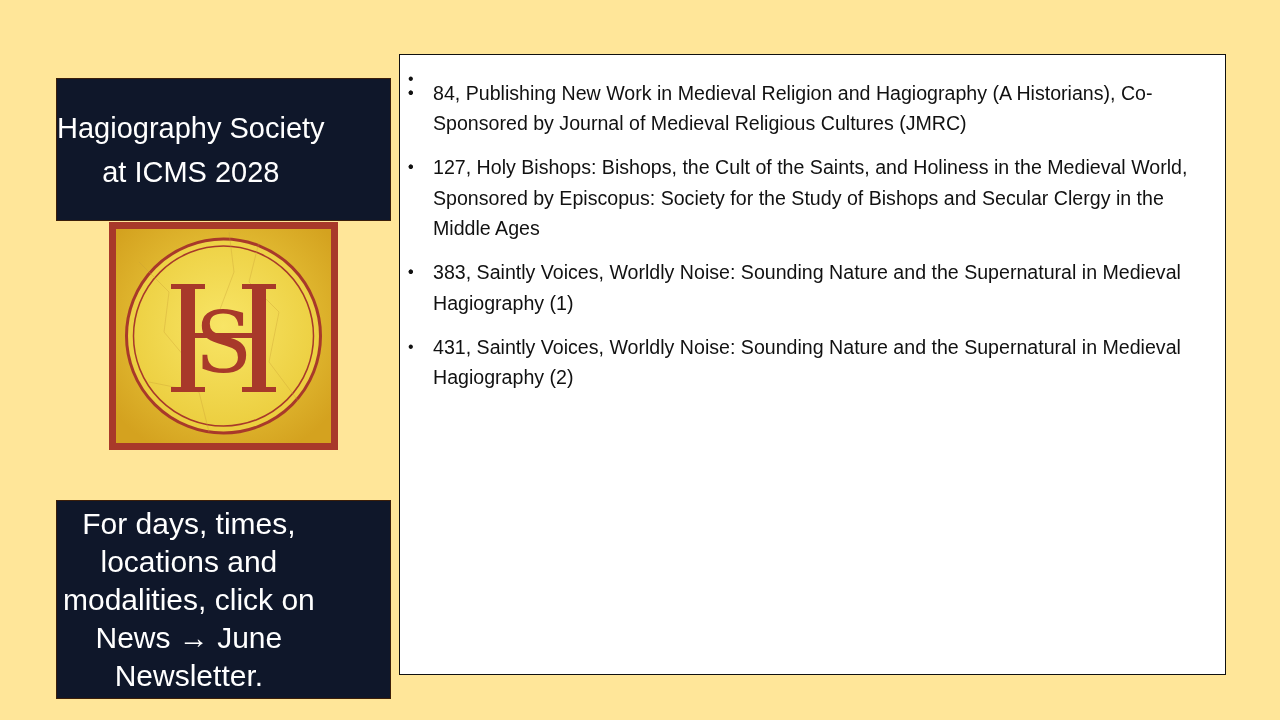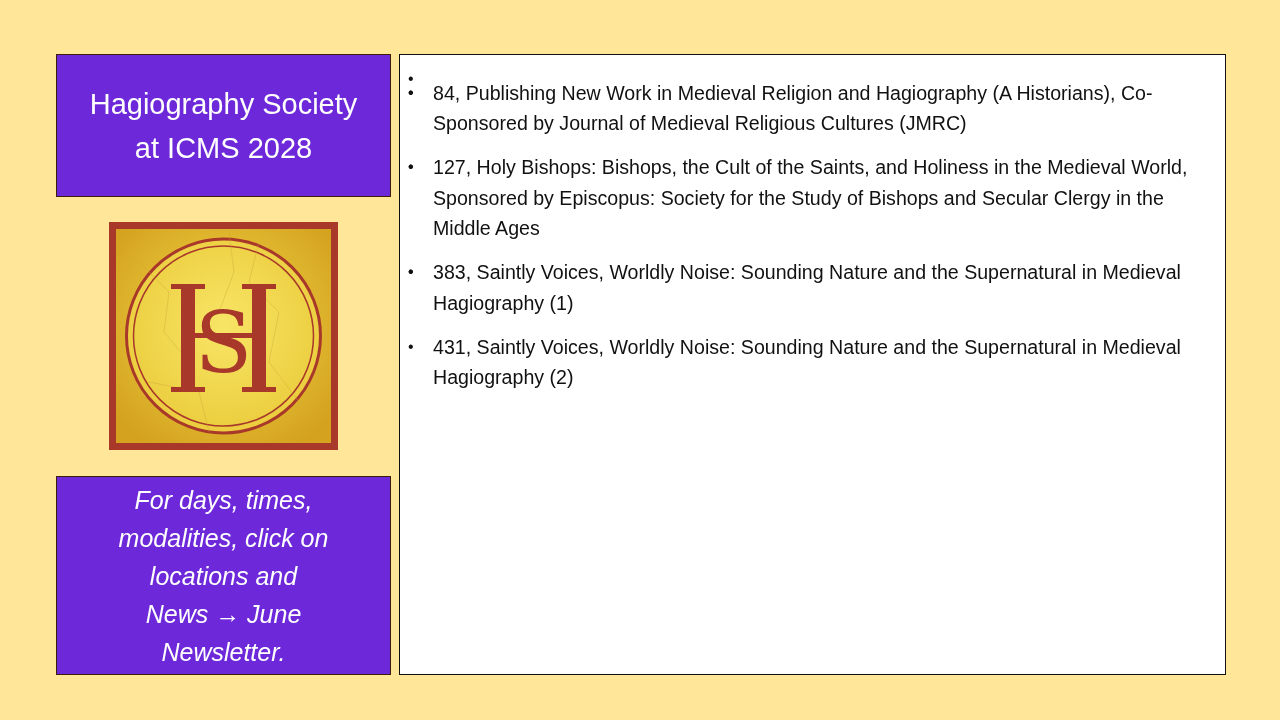--- a/index.html
+++ b/index.html
@@ -4,31 +4,32 @@
 <style>
   html, body { margin:0; padding:0; }
   body {
     width:1280px; height:720px; overflow:hidden;
     background:#FFE699;
     font-family: "Liberation Sans", "DejaVu Sans", sans-serif;
     position:relative;
   }
   .brown-box {
     position:absolute;
-    background:#6d28d9;
+    background:#0f172a;
     border:1px solid #3b1e08;
     box-sizing:border-box;
     color:#FFFFFF;
-    display:flex; align-items:center; justify-content:center;
+    display:flex; align-items:center; 
     text-align:center;
+    margin-top:24px;
   }
   #title-box { left:56px; top:54px; width:335px; height:143px; }
   #title-box .t { font-size:29px; line-height:44px; }
   #info-box { left:56px; top:476px; width:335px; height:199px; }
-  #info-box .t { font-size:25px; line-height:38px; padding:0 6px;font-style:italic; }
+  #info-box .t { font-size:30px; line-height:38px; padding:0 6px; }
   #logo {
     position:absolute; left:109px; top:222px; width:229px; height:228px;
   }
   #list-box {
     position:absolute; left:399px; top:54px; width:827px; height:621px;
     background:#FFFFFF; border:1px solid #111; box-sizing:border-box;
   }
   #list-box ul { list-style:none; margin:0; padding:9px 10px 0 0; }
   #list-box li {
     position:relative; padding-left:33px;
@@ -83,22 +84,22 @@
 
       <rect x="86" y="111" width="57" height="5"></rect>
     </g>
     <text x="114.5" y="150" text-anchor="middle" font-family="DejaVu Serif, serif" font-size="84" fill="#A8392A">S</text>
   </svg>
 </div>
 
 <div id="info-box" class="brown-box">
   <div class="t">
     <div>For days, times,</div>
+    <div>locations and</div>
     <div>modalities, click on</div>
-    <div>locations and</div>
     <div>News → June</div>
     <div>Newsletter.</div>
   </div>
 </div>
 
 <div id="list-box">
   <ul>
     <li><span class="bullet">•</span></li>
     <li><span class="bullet">•</span></li>
     <li><span class="bullet">•</span><span>84, Publishing New Work in Medieval Religion and Hagiography (A Historians), Co-Sponsored by Journal of Medieval Religious Cultures (JMRC)</span></li>

